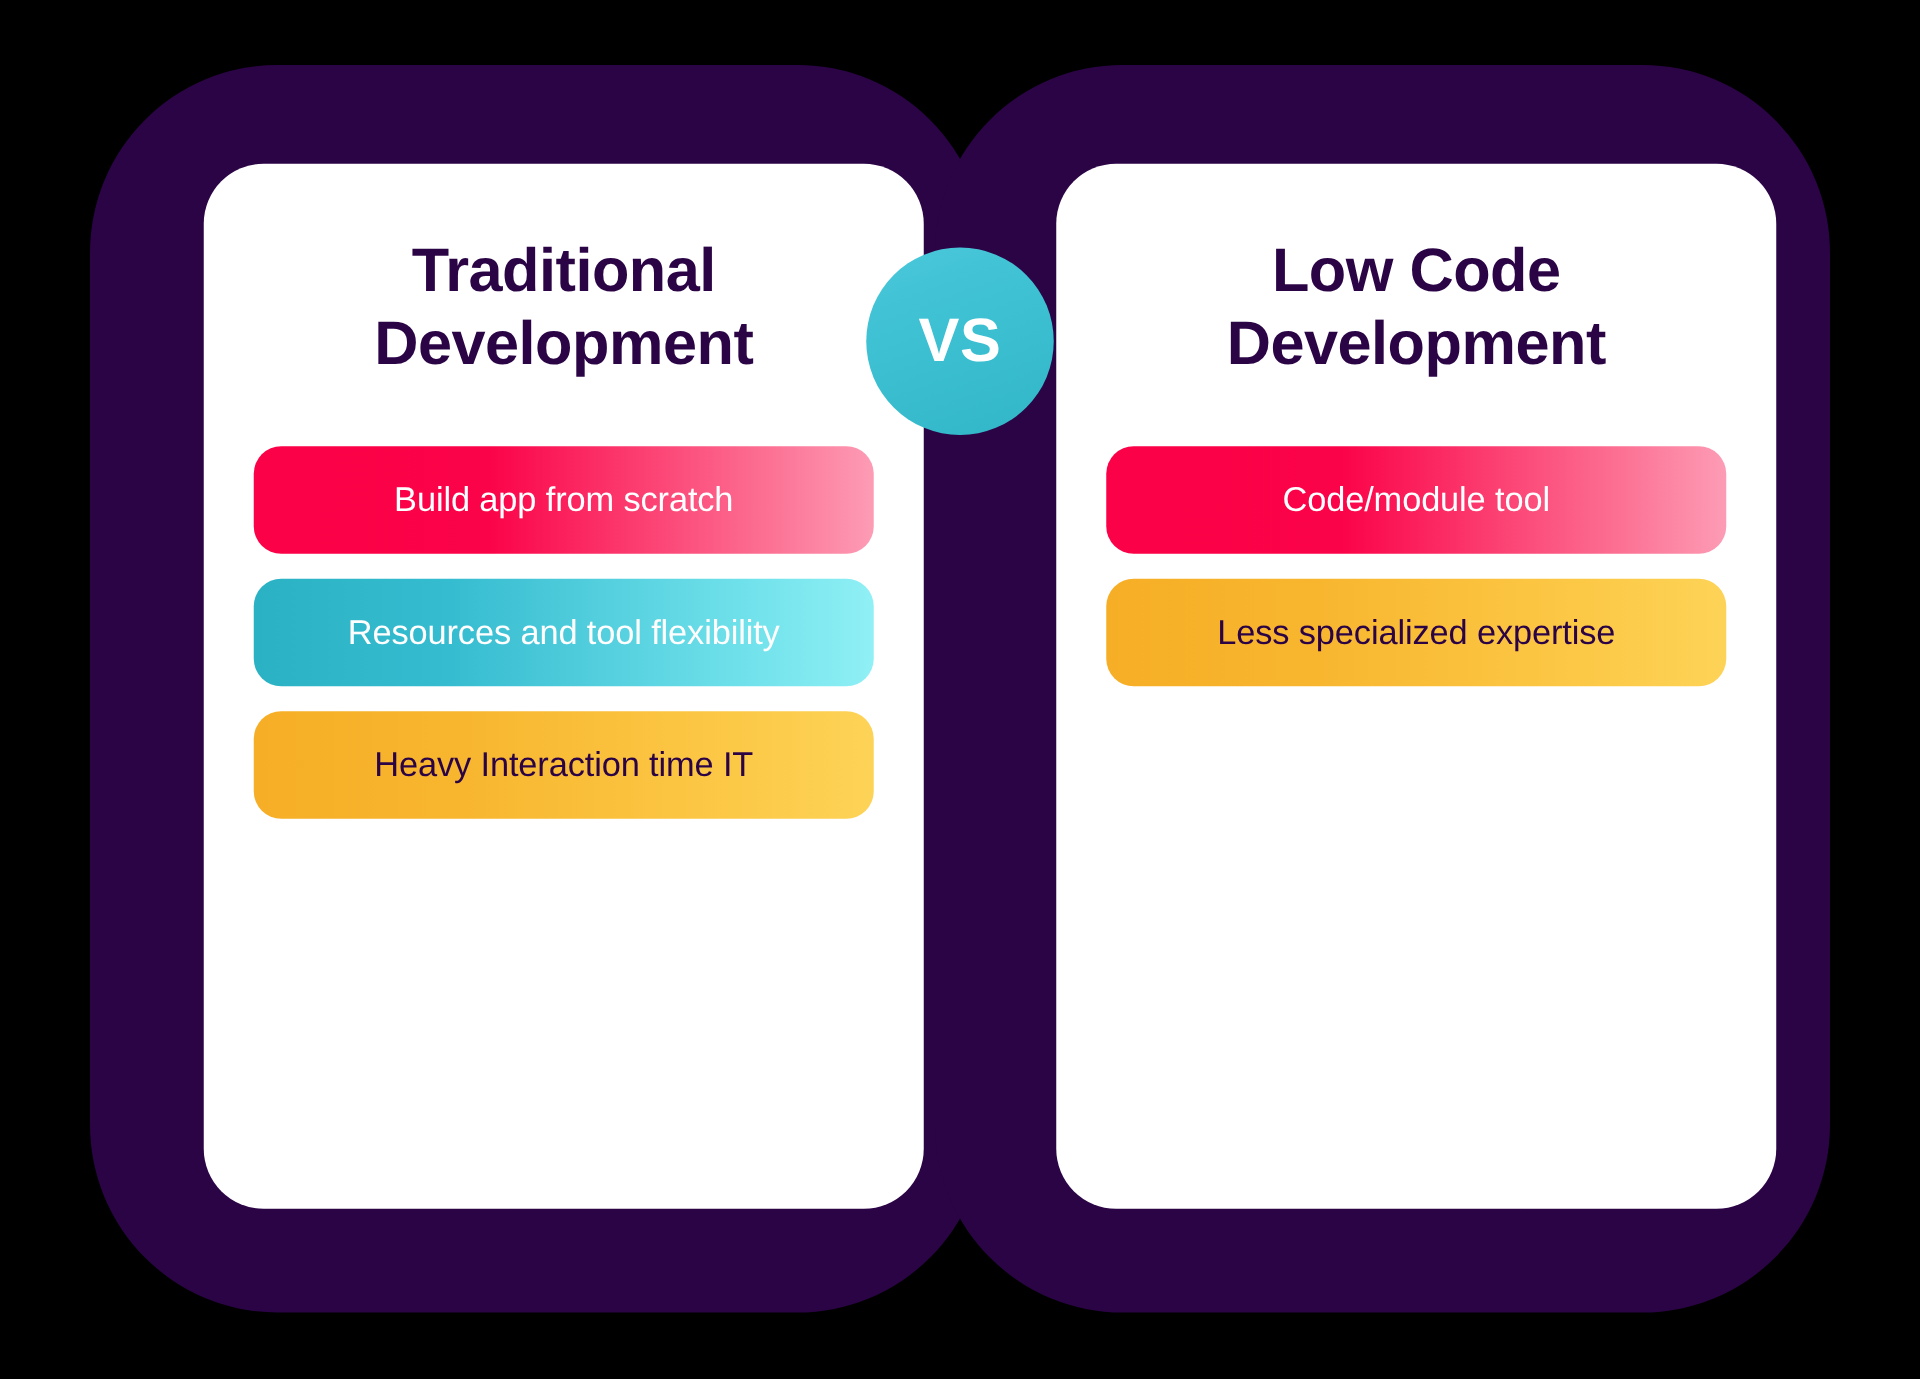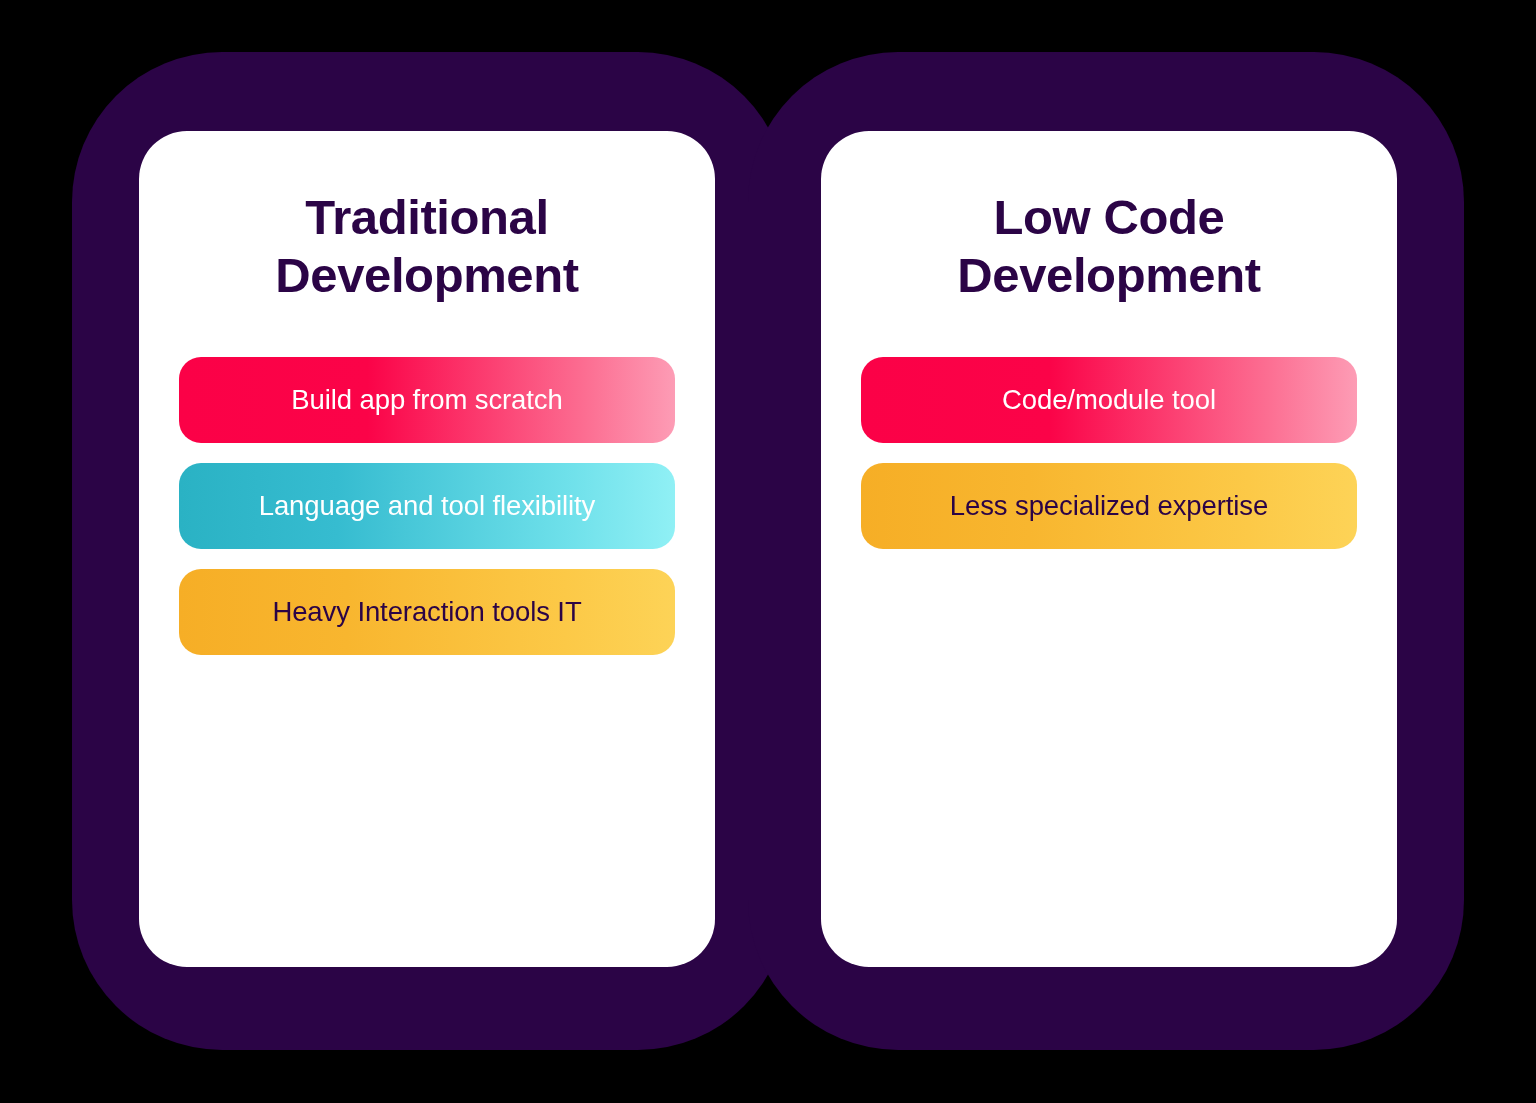--- a/index.html
+++ b/index.html
@@ -55,20 +55,21 @@
     top: 131px;
     width: 576px;
     height: 836px;
     background: #ffffff;
     border-radius: 48px;
     box-sizing: border-box;
     padding: 0 40px;
     display: flex;
     flex-direction: column;
     align-items: stretch;
+    margin-left: 24px;
   }
   .card.left  { left: 139px; }
   .card.right { left: 821px; }
 
   .card-title {
     margin: 0;
     padding-top: 58px;
     text-align: center;
     color: #2b0446;
     font-size: 49px;
@@ -141,37 +142,40 @@
   <div class="cards">
 
     <div class="card left">
       <h2 class="card-title">Traditional
 Development</h2>
       <div class="pill-list">
         <div class="pill theme-pink">
           <span class="pill-label">Build app from scratch</span>
         </div>
         <div class="pill theme-teal">
-          <span class="pill-label">Language and tool flexibility</span>
+          <span class="pill-label">Resources and tool flexibility</span>
         </div>
         <div class="pill theme-amber">
-          <span class="pill-label">Heavy Interaction tools IT</span>
+          <span class="pill-label">Heavy Interaction time IT</span>
         </div>
       </div>
     </div>
 
     <div class="card right">
       <h2 class="card-title">Low Code
 Development</h2>
       <div class="pill-list">
         <div class="pill theme-pink">
           <span class="pill-label">Code/module tool</span>
         </div>
         <div class="pill theme-amber">
           <span class="pill-label">Less specialized expertise</span>
         </div>
       </div>
     </div>
 
   </div>
 
+  <div class="vs-badge">
+    <span class="vs-text">VS</span>
+  </div>
 
 </div>
 
 </body></html>

